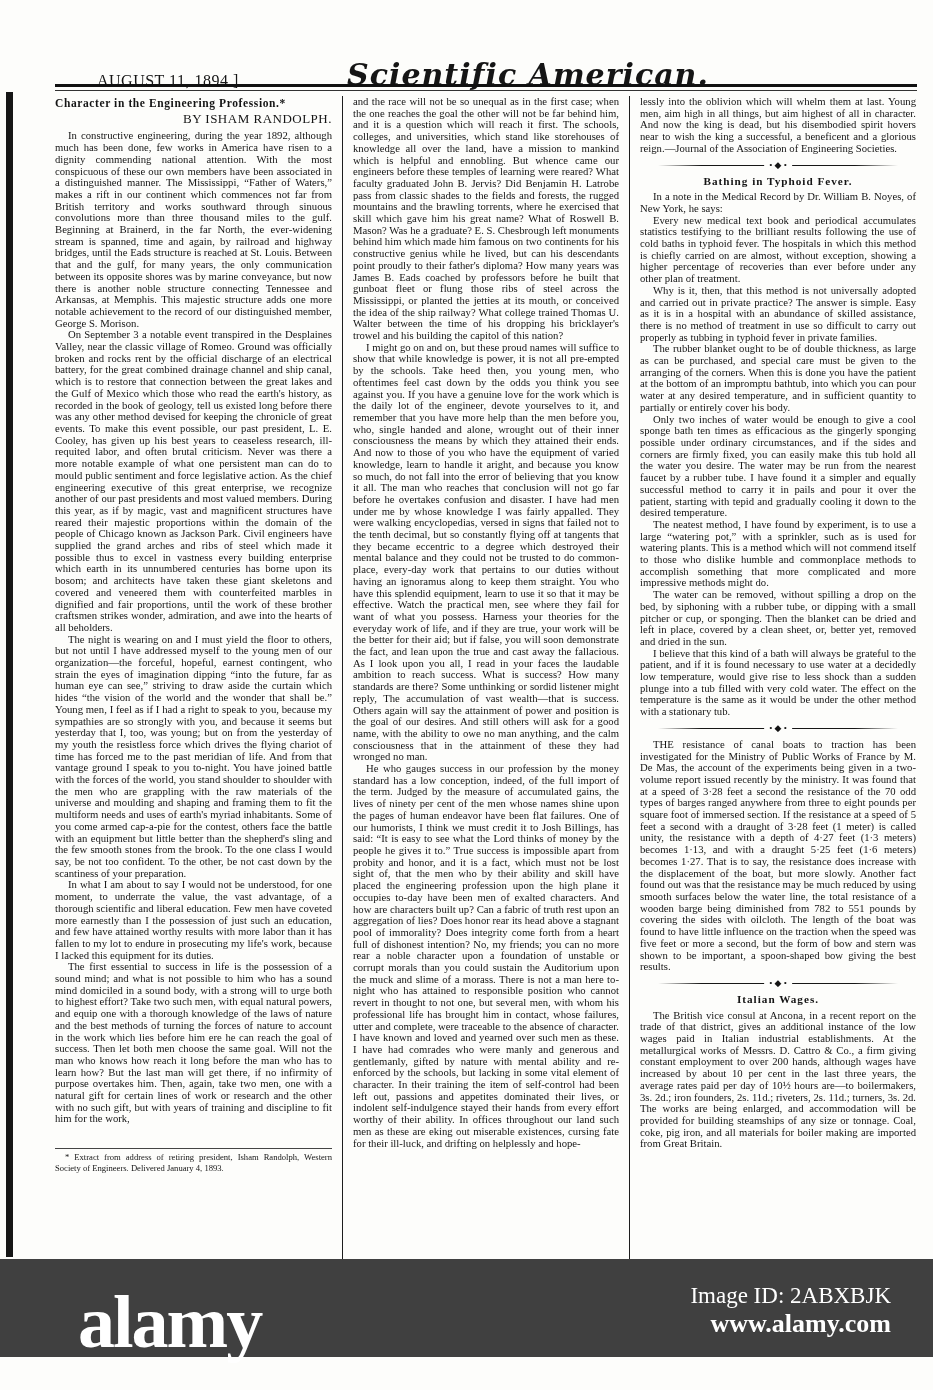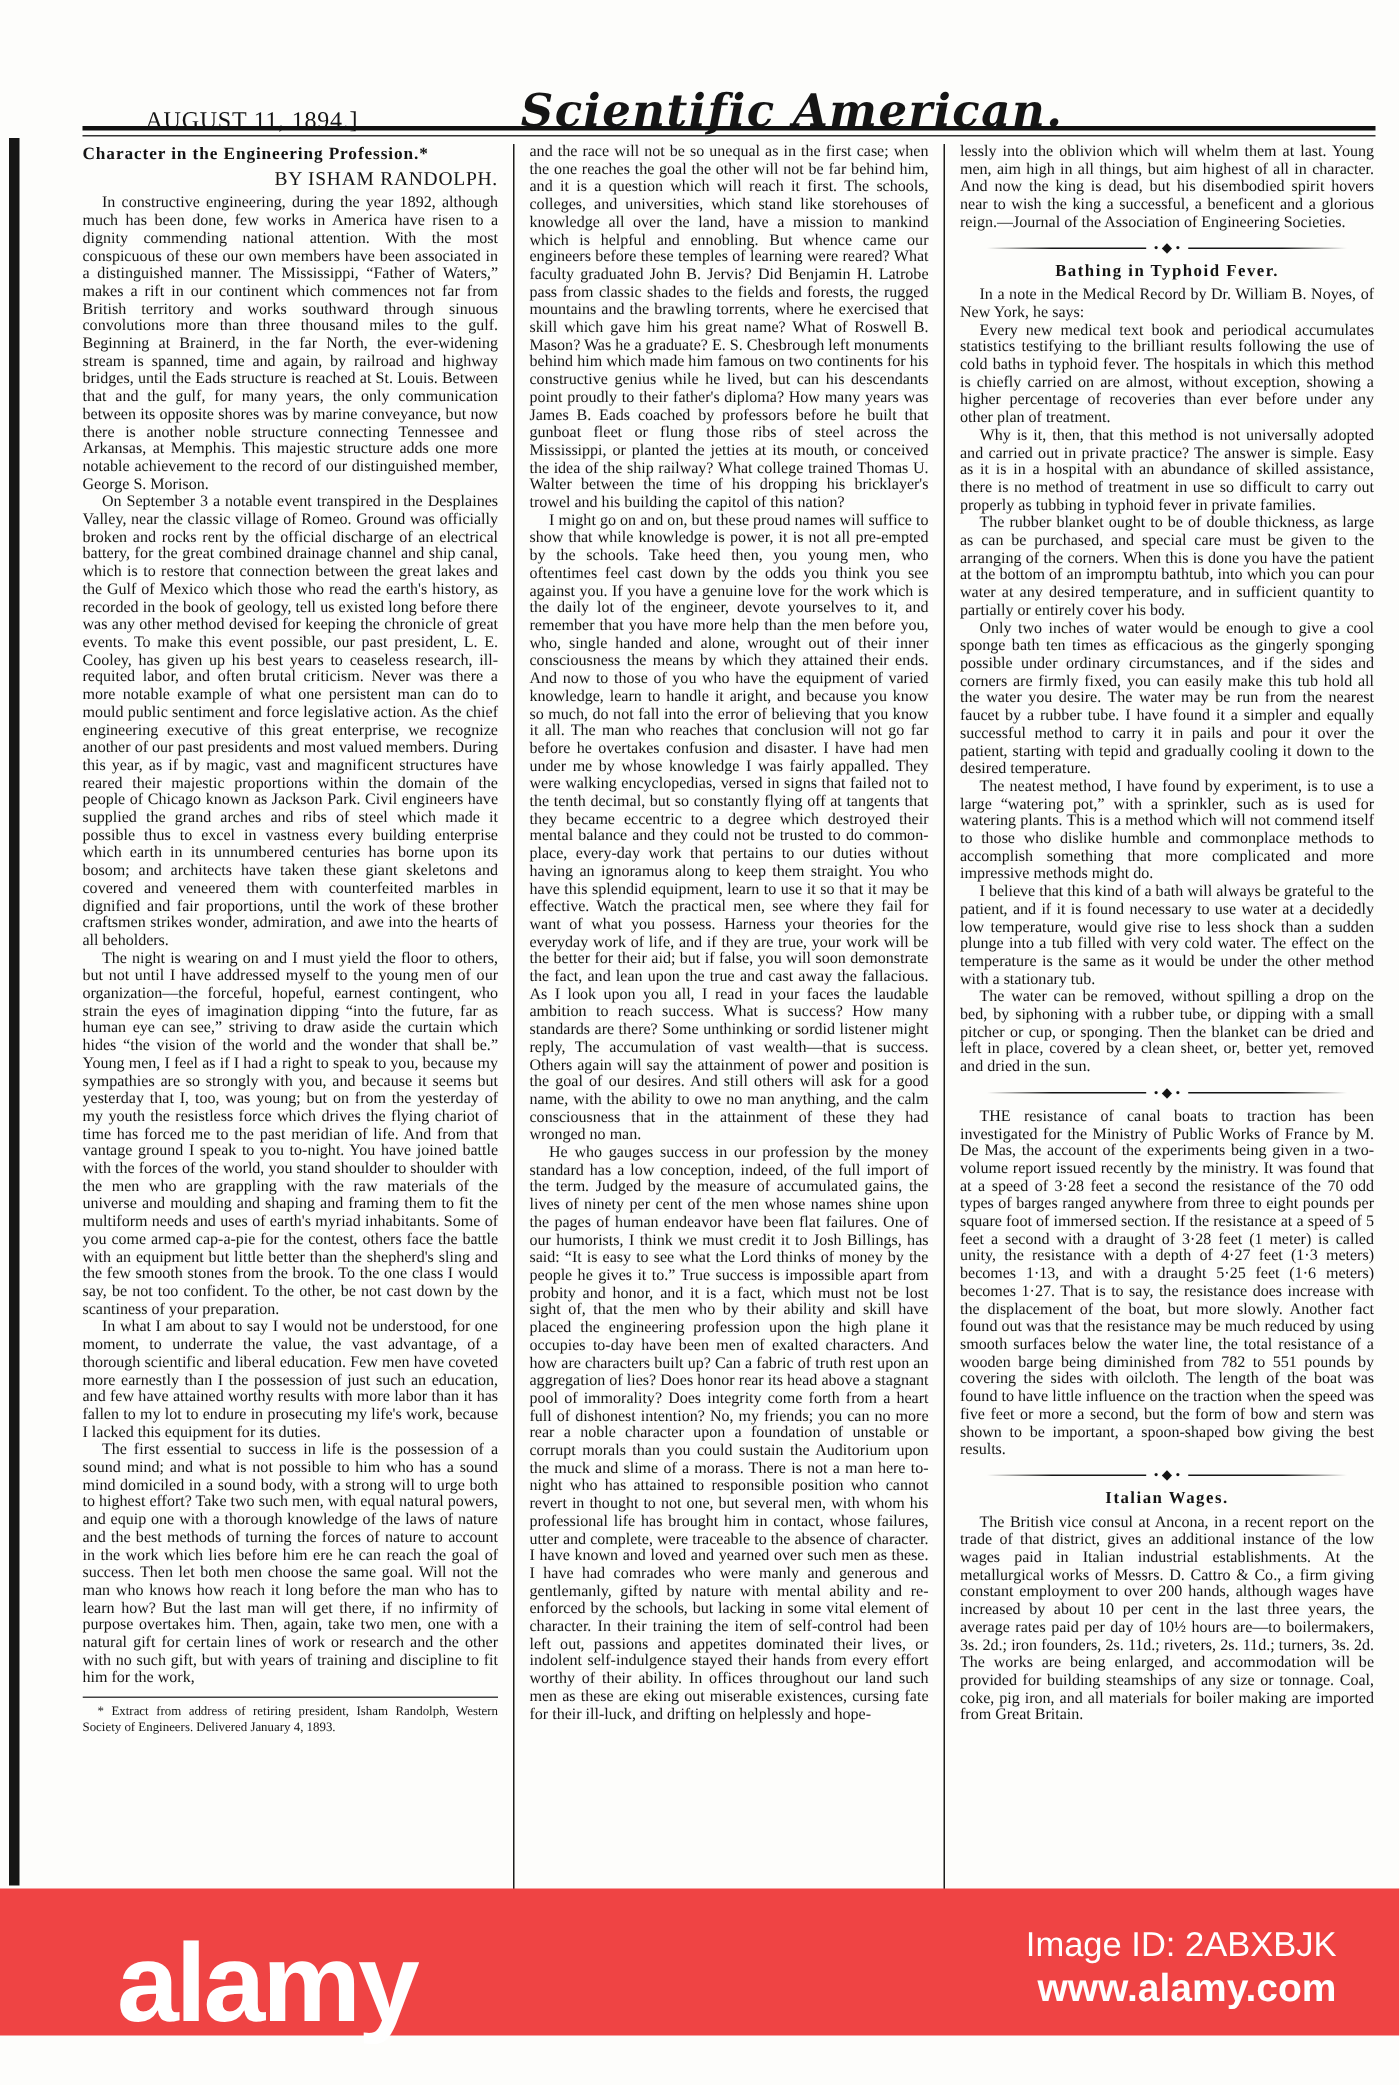--- a/index.html
+++ b/index.html
@@ -70,21 +70,21 @@
   .byline {
     font-size: 13px; text-align: right;
     letter-spacing: 0.5px; margin: 3px 0 6px 0; font-family: Liberation Serif, serif;
   }
   .sec-title {
     font-size: 11.2px; font-weight: bold;
     text-align: center; letter-spacing: 1px;
     margin: 3px 0 4px 0;
   }
   .footnote {
-    margin-top: 6px;
+    margin-top: 23px;
     border-top: 1px solid #444;
     padding-top: 3px;
     font-size: 8.6px; line-height: 10.5px;
     text-indent: 10px;
   }
   .divider {
     position: relative;
     height: 13px;
     margin: 4px 18px 4px 18px;
   }
@@ -99,22 +99,22 @@
     transform: translateX(-50%);
     background: #fdfdfb;
     padding: 0 5px;
     font-size: 9px; line-height: 13px; color: #141414;
   }
   
   .watermark-bar {
     position: absolute;
     left: 0; top: 1259px;
     width: 933px; height: 98px;
-    background: #ef4444;
-    font-family: Liberation Sans, sans-serif;
+    background: #404040;
+    font-family: Liberation Serif, serif;
   }
   .alamy-logo {
     position: absolute;
     left: 78px; top: 18px;
     color: #fff;
     font-size: 74px; font-weight: bold;
     letter-spacing: -2px;
     line-height: 90px;
   }
   .wm-right {
@@ -162,22 +162,22 @@
     <section class="col">
       <p class="para no-indent">lessly into the oblivion which will whelm them at last. Young men, aim high in all things, but aim highest of all in character. And now the king is dead, but his disembodied spirit hovers near to wish the king a successful, a beneficent and a glorious reign.—Journal of the Association of Engineering Societies.</p>
       <div class="divider"></div>
       <h3 class="sec-title">Bathing in Typhoid Fever.</h3>
       <p class="para">In a note in the Medical Record by Dr. William B. Noyes, of New York, he says:</p>
       <p class="para">Every new medical text book and periodical accumulates statistics testifying to the brilliant results following the use of cold baths in typhoid fever. The hospitals in which this method is chiefly carried on are almost, without exception, showing a higher percentage of recoveries than ever before under any other plan of treatment.</p>
       <p class="para">Why is it, then, that this method is not universally adopted and carried out in private practice? The answer is simple. Easy as it is in a hospital with an abundance of skilled assistance, there is no method of treatment in use so difficult to carry out properly as tubbing in typhoid fever in private families.</p>
       <p class="para">The rubber blanket ought to be of double thickness, as large as can be purchased, and special care must be given to the arranging of the corners. When this is done you have the patient at the bottom of an impromptu bathtub, into which you can pour water at any desired temperature, and in sufficient quantity to partially or entirely cover his body.</p>
       <p class="para">Only two inches of water would be enough to give a cool sponge bath ten times as efficacious as the gingerly sponging possible under ordinary circumstances, and if the sides and corners are firmly fixed, you can easily make this tub hold all the water you desire. The water may be run from the nearest faucet by a rubber tube. I have found it a simpler and equally successful method to carry it in pails and pour it over the patient, starting with tepid and gradually cooling it down to the desired temperature.</p>
       <p class="para">The neatest method, I have found by experiment, is to use a large “watering pot,” with a sprinkler, such as is used for watering plants. This is a method which will not commend itself to those who dislike humble and commonplace methods to accomplish something that more complicated and more impressive methods might do.</p>
+      <p class="para">The water can be removed, without spilling a drop on the bed, by siphoning with a rubber tube, or dipping with a small pitcher or cup, or sponging. Then the blanket can be dried and left in place, covered by a clean sheet, or, better yet, removed and dried in the sun.</p>
       <p class="para">I believe that this kind of a bath will always be grateful to the patient, and if it is found necessary to use water at a decidedly low temperature, would give rise to less shock than a sudden plunge into a tub filled with very cold water. The effect on the temperature is the same as it would be under the other method with a stationary tub.</p>
-      <p class="para">The water can be removed, without spilling a drop on the bed, by siphoning with a rubber tube, or dipping with a small pitcher or cup, or sponging. Then the blanket can be dried and left in place, covered by a clean sheet, or, better yet, removed and dried in the sun.</p>
       <div class="divider"></div>
       <p class="para">THE resistance of canal boats to traction has been investigated for the Ministry of Public Works of France by M. De Mas, the account of the experiments being given in a two-volume report issued recently by the ministry. It was found that at a speed of 3·28 feet a second the resistance of the 70 odd types of barges ranged anywhere from three to eight pounds per square foot of immersed section. If the resistance at a speed of 5 feet a second with a draught of 3·28 feet (1 meter) is called unity, the resistance with a depth of 4·27 feet (1·3 meters) becomes 1·13, and with a draught 5·25 feet (1·6 meters) becomes 1·27. That is to say, the resistance does increase with the displacement of the boat, but more slowly. Another fact found out was that the resistance may be much reduced by using smooth surfaces below the water line, the total resistance of a wooden barge being diminished from 782 to 551 pounds by covering the sides with oilcloth. The length of the boat was found to have little influence on the traction when the speed was five feet or more a second, but the form of bow and stern was shown to be important, a spoon-shaped bow giving the best results.</p>
       <div class="divider"></div>
       <h3 class="sec-title">Italian Wages.</h3>
       <p class="para">The British vice consul at Ancona, in a recent report on the trade of that district, gives an additional instance of the low wages paid in Italian industrial establishments. At the metallurgical works of Messrs. D. Cattro &amp; Co., a firm giving constant employment to over 200 hands, although wages have increased by about 10 per cent in the last three years, the average rates paid per day of 10½ hours are—to boilermakers, 3s. 2d.; iron founders, 2s. 11d.; riveters, 2s. 11d.; turners, 3s. 2d. The works are being enlarged, and accommodation will be provided for building steamships of any size or tonnage. Coal, coke, pig iron, and all materials for boiler making are imported from Great Britain.</p>
     </section>
 
   </main>
 
   <footer class="watermark-bar">

